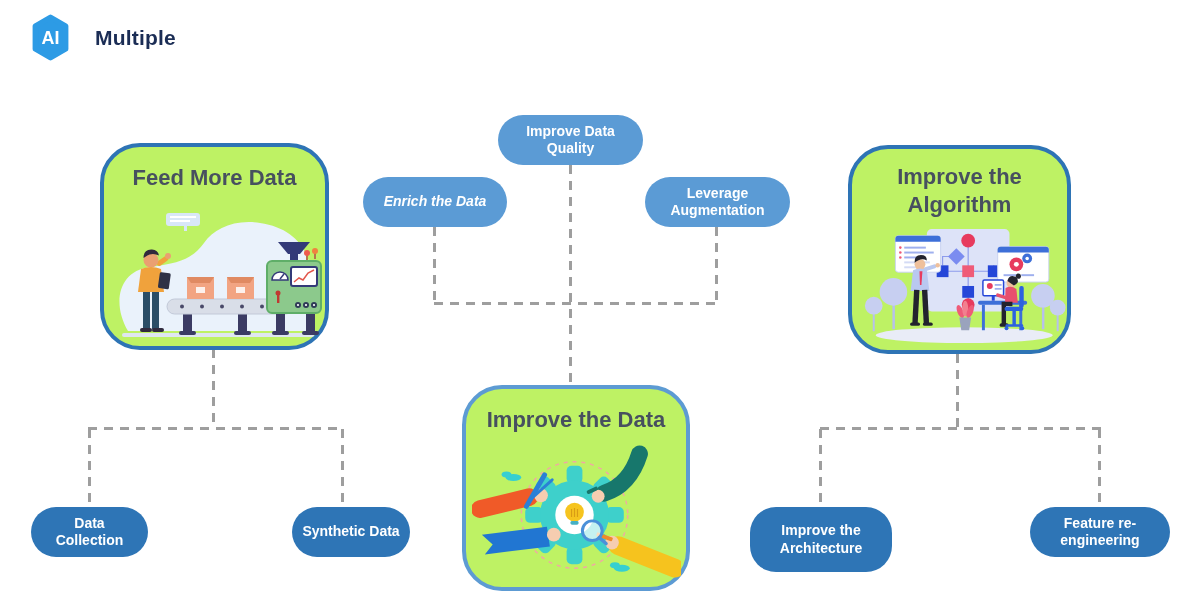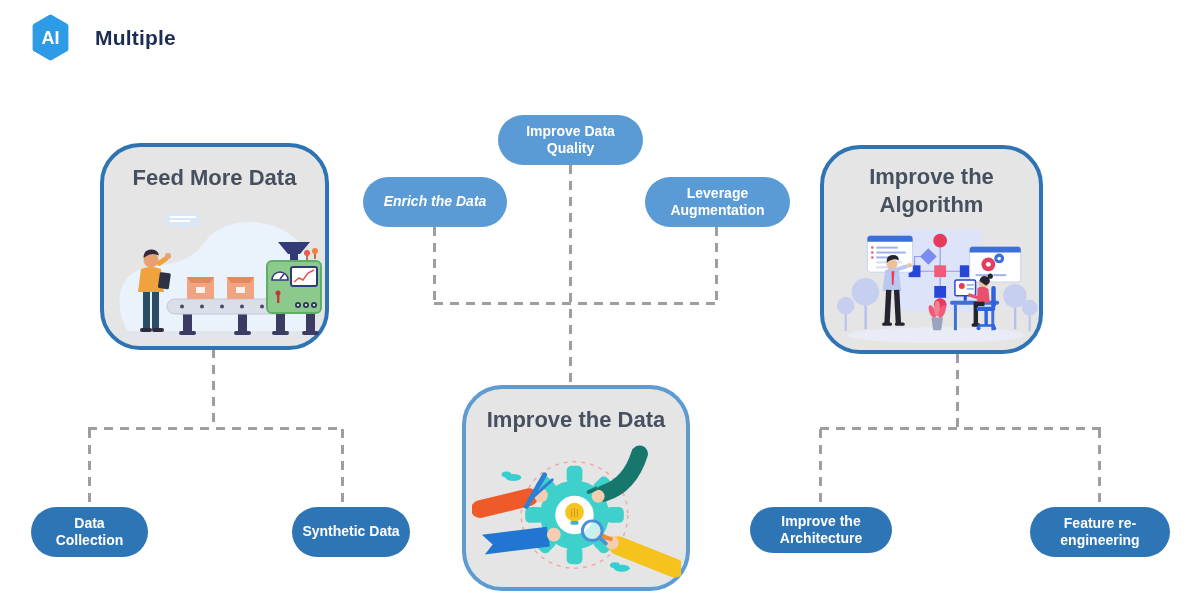--- a/index.html
+++ b/index.html
@@ -4,21 +4,21 @@
 <style>
   html,body{margin:0;padding:0;background:#fff;}
   #canvas{
     position:relative;width:1200px;height:599px;background:#ffffff;overflow:hidden;
     font-family:"Liberation Sans",sans-serif;
   }
   
   .logo{position:absolute;left:28px;top:14px;display:flex;align-items:center;gap:22px;}
   .logo-text{font-size:21px;font-weight:bold;color:#1b2d55;letter-spacing:.2px;}
   
-  .card{position:absolute;box-sizing:border-box;background:#e5e5e5;border:4px solid #2e74b5;border-radius:40px;}
+  .card{position:absolute;box-sizing:border-box;background:#bef264;border:4px solid #2e74b5;border-radius:40px;}
   .card.light-border{border-color:#5d9bd3;}
   .card-title{font-weight:bold;font-size:22px;color:#47505f;text-align:center;line-height:1.28;margin-top:17px;padding:0 14px;}
   .card-illustration{position:absolute;left:6px;right:6px;bottom:5px;}
   
   .pill{position:absolute;box-sizing:border-box;border-radius:26px;color:#ffffff;font-weight:bold;
         font-size:14px;line-height:1.25;display:flex;align-items:center;justify-content:center;
         text-align:center;padding:4px 10px;}
   .pill.light{background:#5b9bd5;}
   .pill.dark{background:#2e75b6;}
   
@@ -162,21 +162,21 @@
 
       <path d="M206 126 L148 103" stroke="#f6c31e" stroke-width="19" stroke-linecap="round" fill="none"></path>
       <circle cx="142" cy="100" r="7" fill="#f6cdb0"></circle>
       <rect x="126" y="92" width="17" height="4" rx="1" fill="#f08a2a" transform="rotate(20 134 94)"></rect>
 
       <circle cx="122" cy="88" r="10" fill="#ffffff" fill-opacity="0.7" stroke="#4a90d9" stroke-width="3"></circle>
       <line x1="129" y1="95" x2="136" y2="101" stroke="#4a90d9" stroke-width="3.5" stroke-linecap="round"></line>
     </svg>
   </div>
 
-  <div class="card" style="left:820px;top:145px;width:223px;height:209px;">
+  <div class="card" style="left:848px;top:145px;width:223px;height:209px;">
     <div class="card-title" style="margin-top:14px;">Improve the Algorithm</div>
     <svg class="card-illustration" viewBox="0 0 215 122" style="height:120px;">
       <ellipse cx="108" cy="112" rx="90" ry="8" fill="#e9ecf7"></ellipse>
 
       <rect x="35" y="76" width="2.5" height="30" fill="#b6c0ec"></rect>
         <circle cx="36" cy="68" r="14" fill="#c7cff1"></circle>
       <rect x="15" y="88" width="2" height="20" fill="#b6c0ec"></rect>
         <circle cx="16" cy="82" r="9" fill="#c7cff1"></circle>
       <rect x="187" y="80" width="2.5" height="26" fill="#b6c0ec"></rect>
         <circle cx="188" cy="72" r="12" fill="#c7cff1"></circle>
@@ -263,20 +263,20 @@
   <div class="pill light" style="left:645px;top:177px;width:145px;height:50px;">
     <span>Leverage Augmentation</span>
   </div>
 
   <div class="pill dark" style="left:31px;top:507px;width:117px;height:50px;">
     <span>Data Collection</span>
   </div>
   <div class="pill dark" style="left:292px;top:507px;width:118px;height:50px;">
     <span>Synthetic Data</span>
   </div>
-  <div class="pill dark" style="left:750px;top:507px;width:142px;height:46px;text-align:center;">
+  <div class="pill dark" style="left:750px;top:507px;width:142px;height:65px;text-align:center;">
     <span>Improve the Architecture</span>
   </div>
   <div class="pill dark" style="left:1030px;top:507px;width:140px;height:50px;">
     <span>Feature re-engineering</span>
   </div>
 
 </div>
 
 </body></html>

